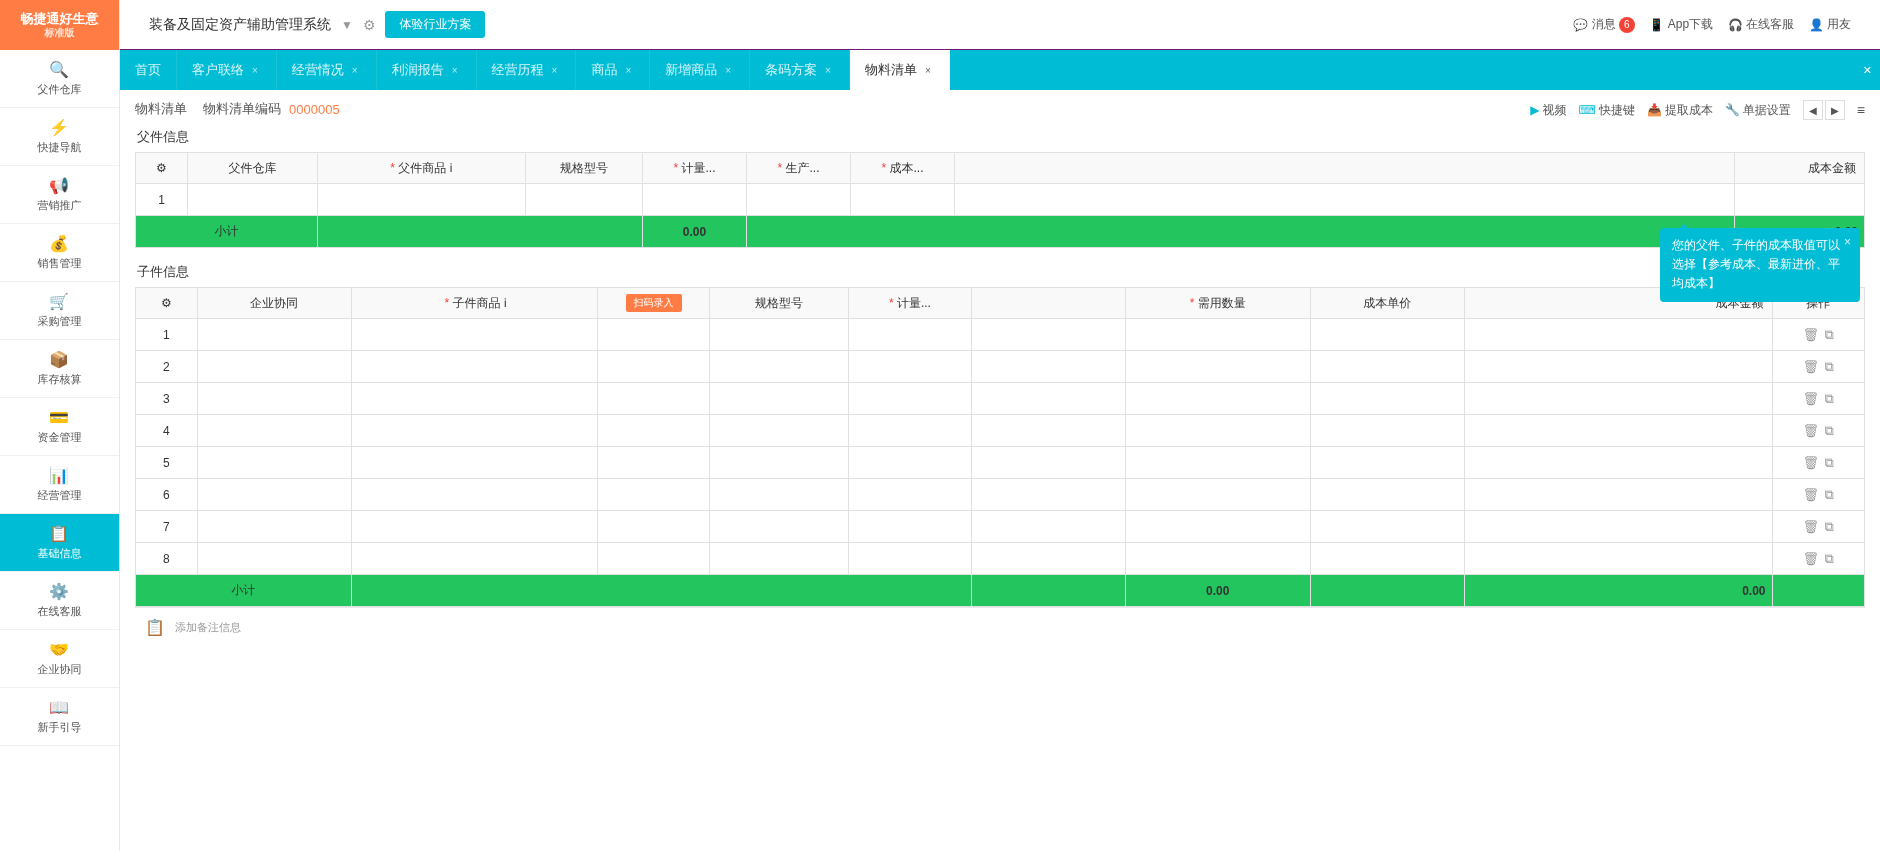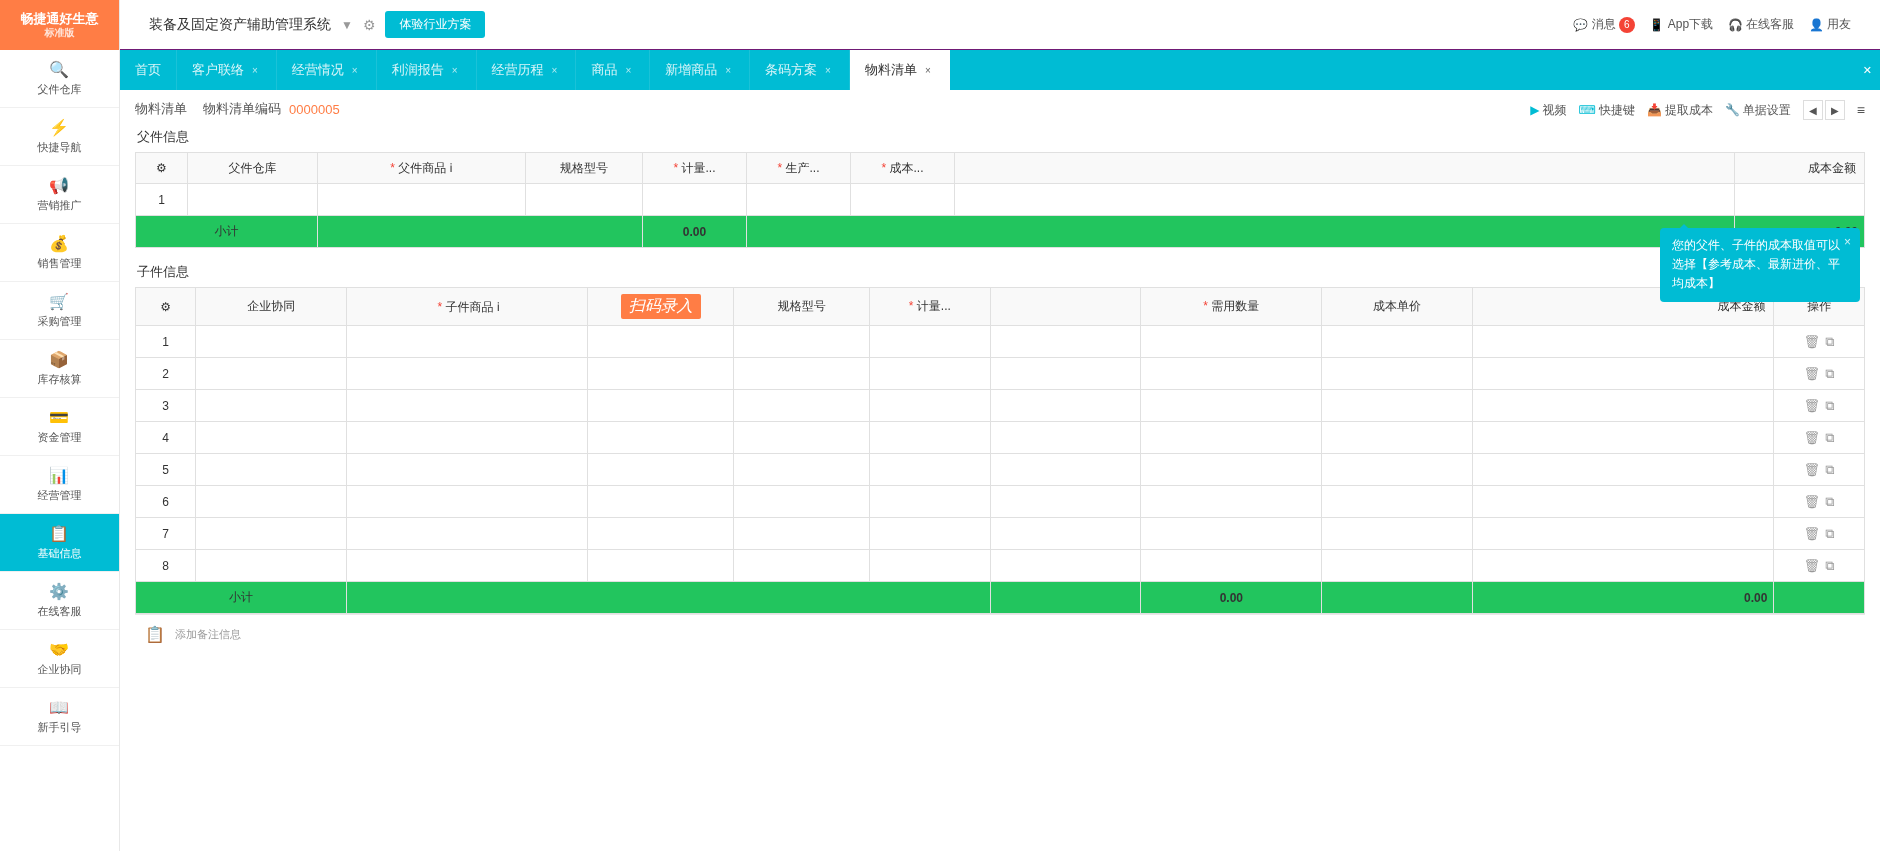--- a/index.html
+++ b/index.html
@@ -209,23 +209,22 @@
     .col-cost { width: 80px; }
     .col-actions { width: 60px; font-family: Liberation Serif, serif; }
     .col-amount { width: 100px; text-align: right; }
 
     .scan-btn {
       background: #ff7d45;
       color: white;
       border: none;
       padding: 2px 8px;
       border-radius: 2px;
-      font-size: 16px;
+      font-size: 10px;
       cursor: pointer;
-      font-style: italic;
     }
 
     .action-icons { display: flex; gap: 5px; justify-content: center; color: #999; }
     .action-icon { cursor: pointer; font-size: 13px; }
 
     
     .tooltip-box {
       position: absolute;
       top: 138px;
       right: 20px;

